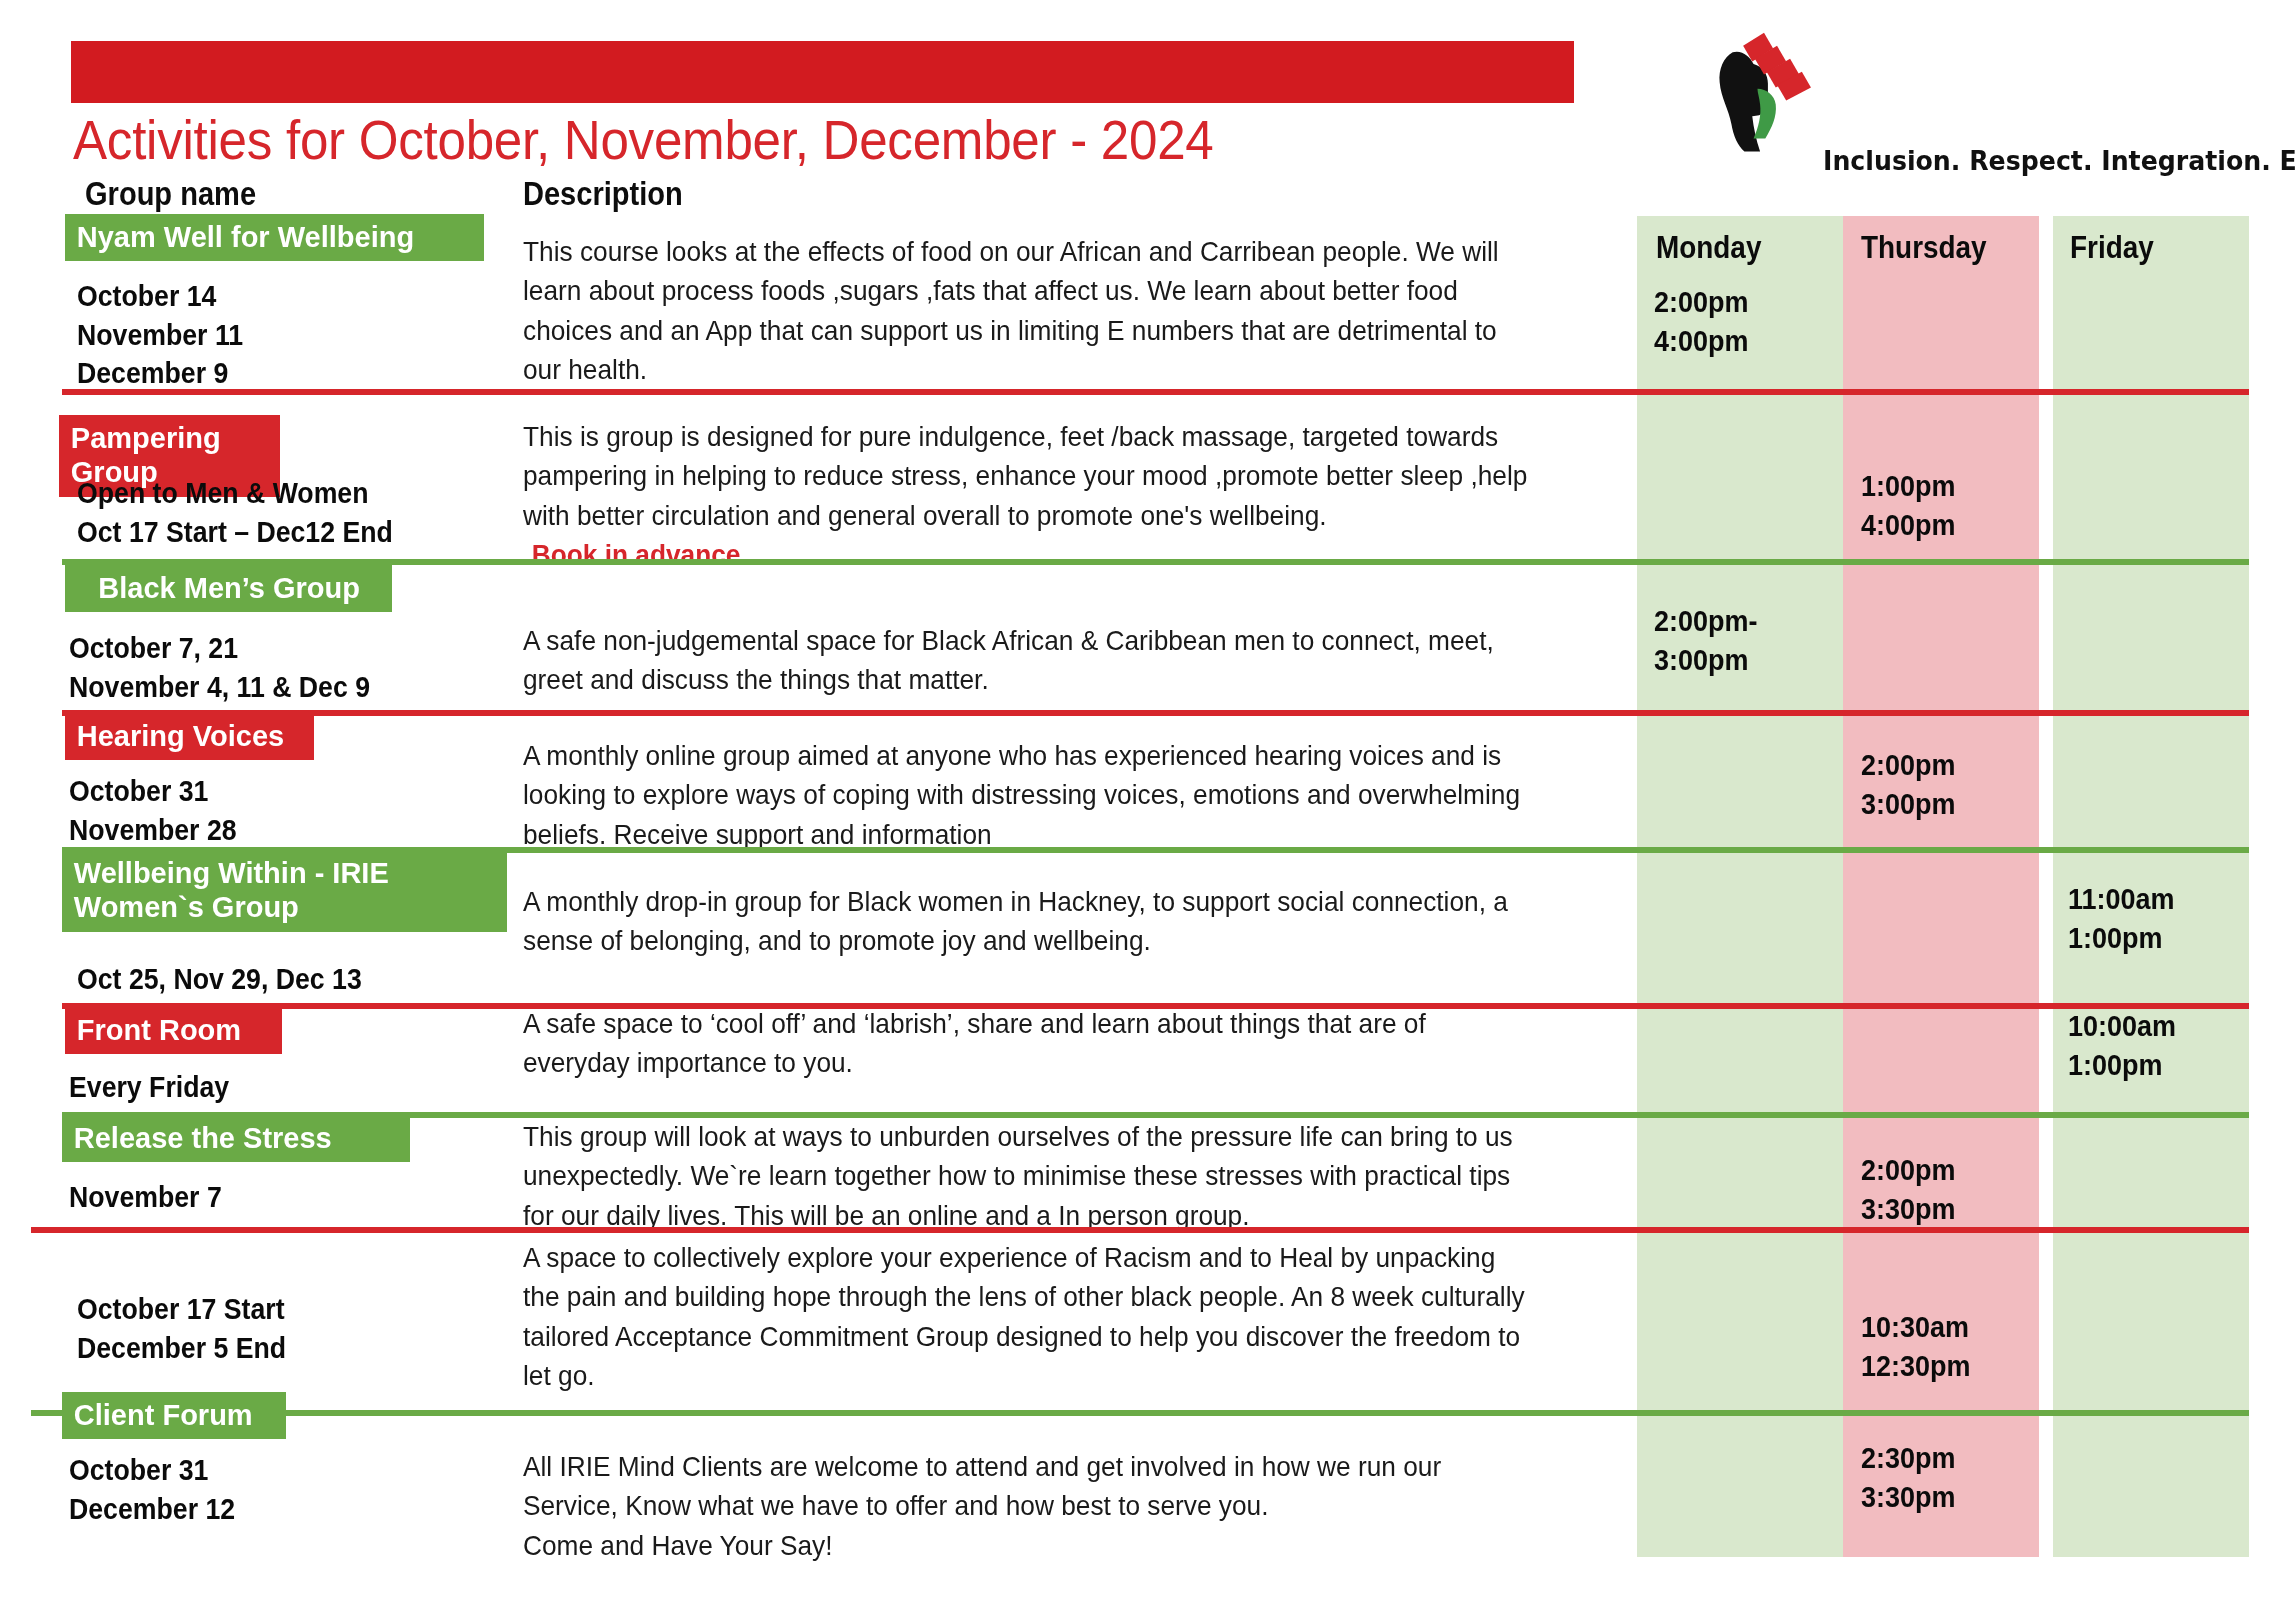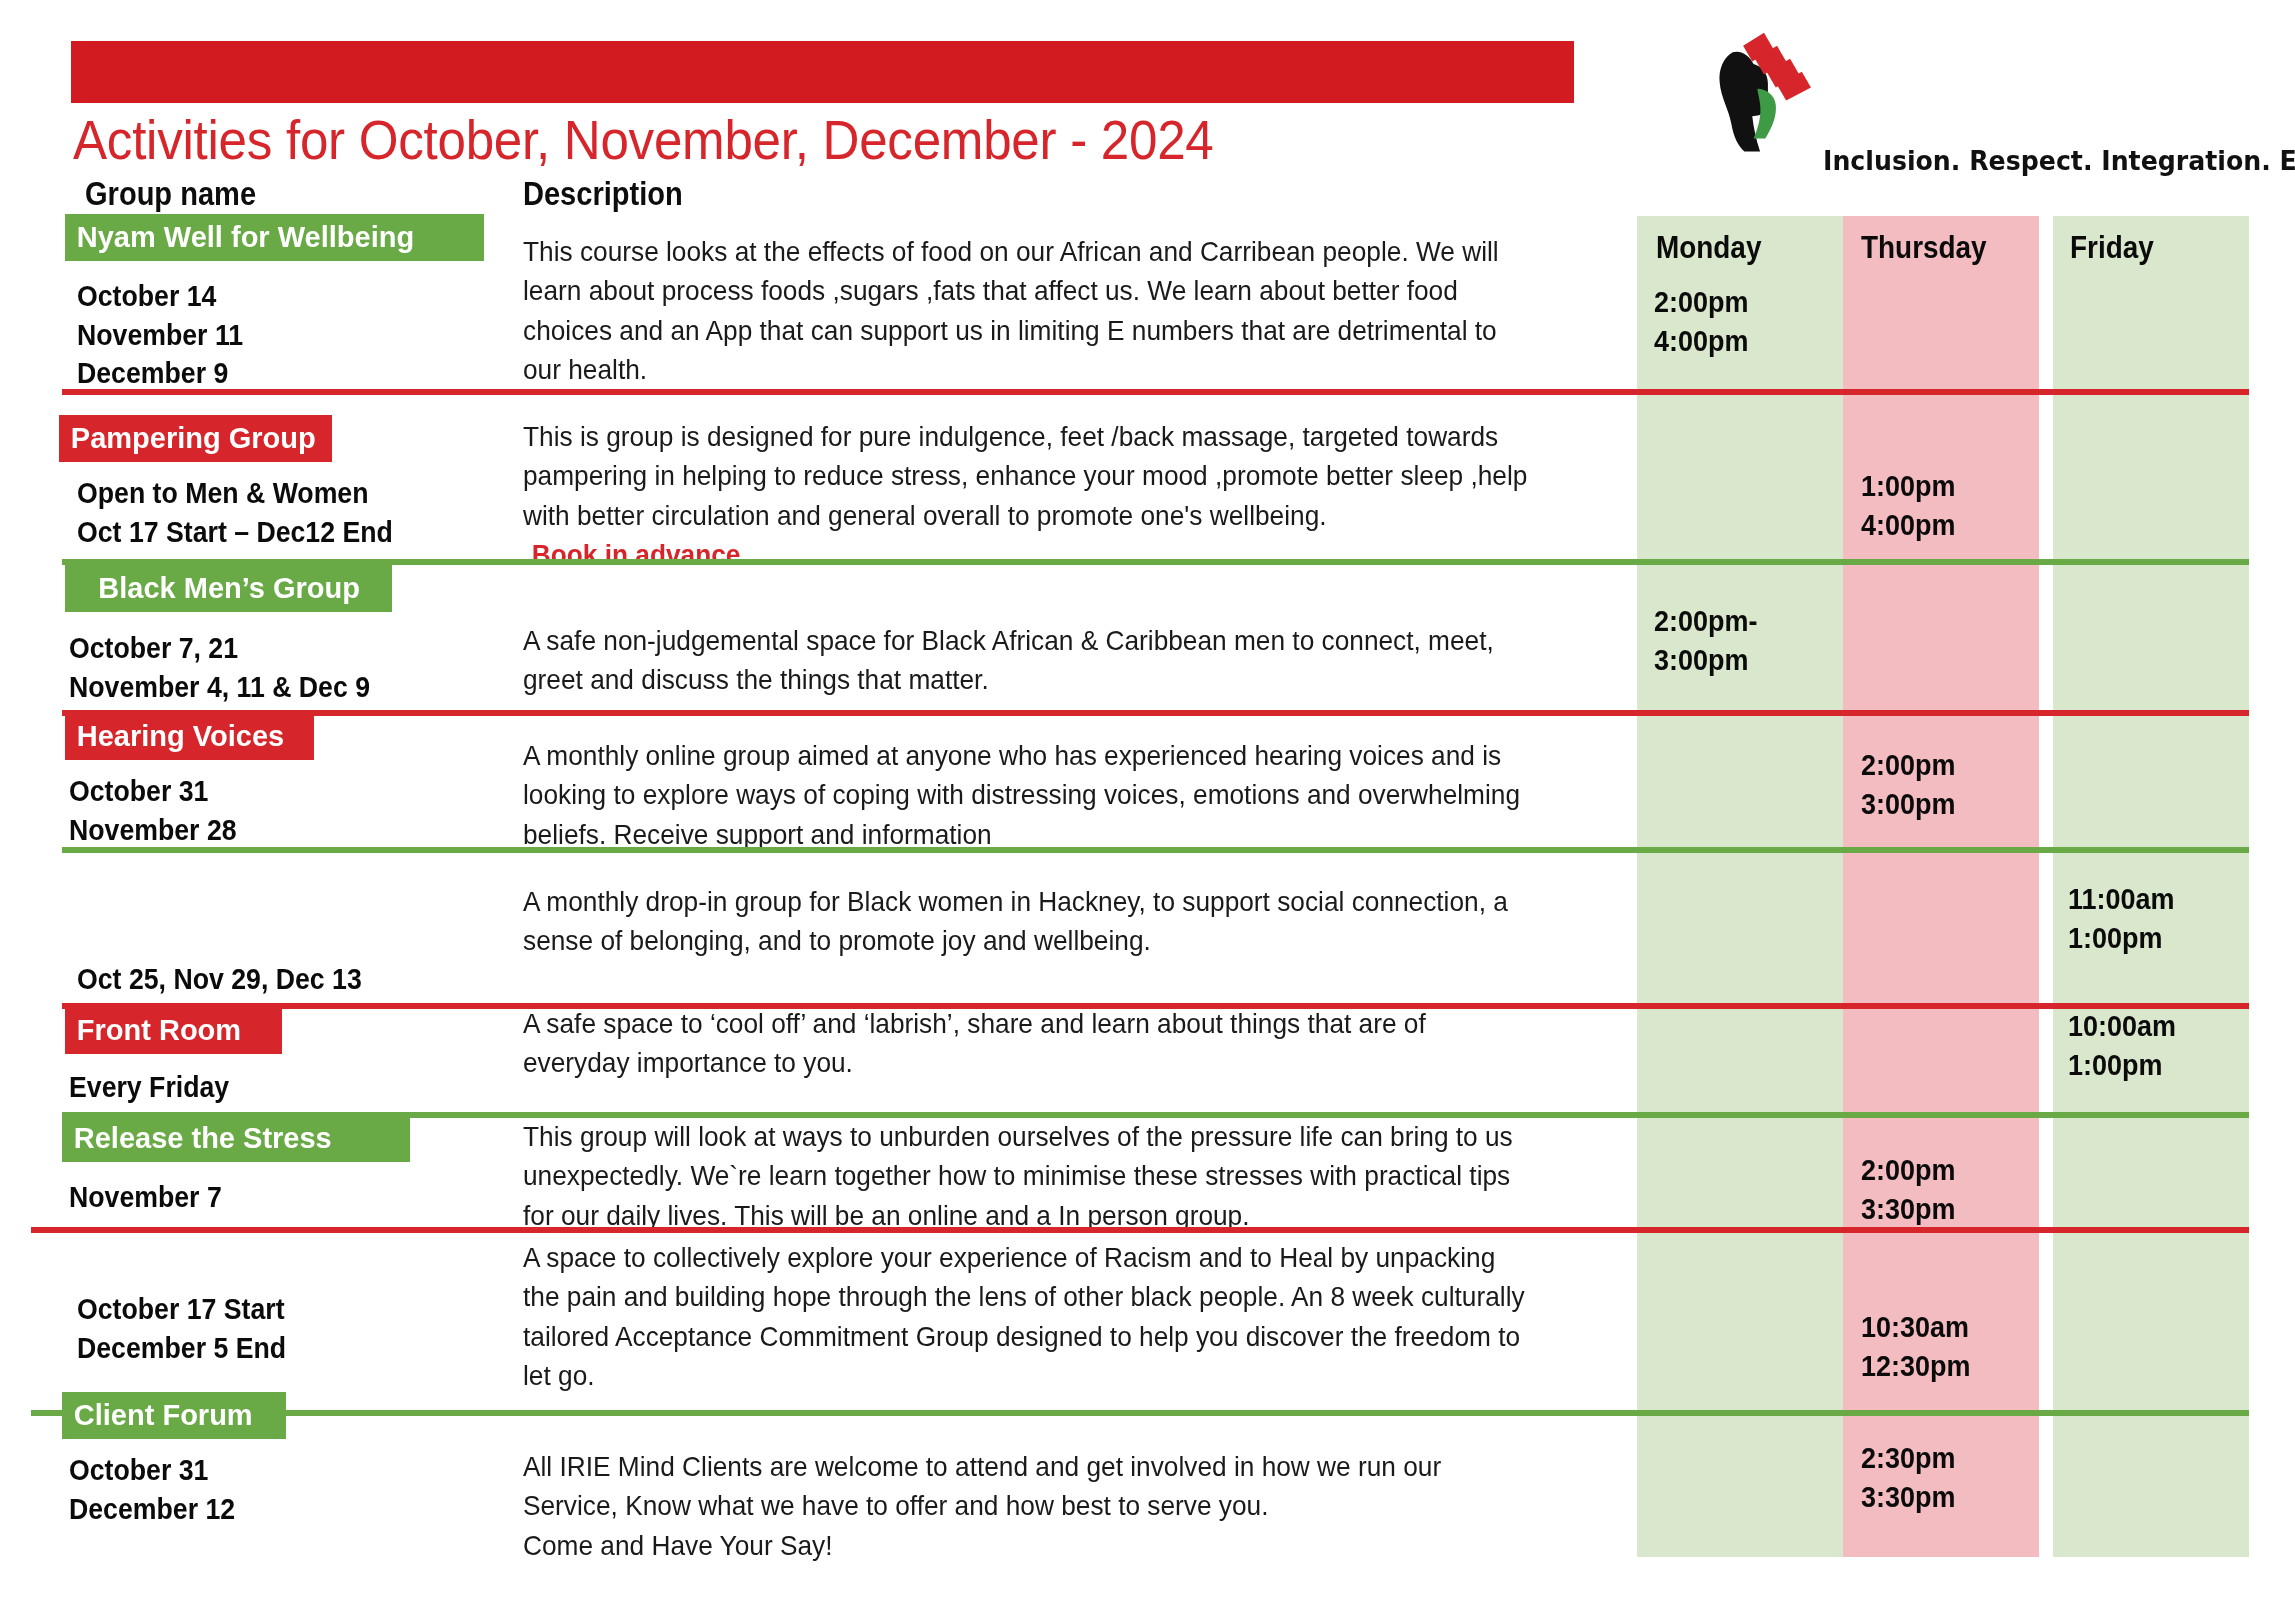--- a/index.html
+++ b/index.html
@@ -210,21 +210,21 @@
   <div class="rowtag green" style="left:65px; top:214px; width:419px;">Nyam Well for Wellbeing</div>
   <div class="rowdates" style="left:77px; top:277px;">October  14
 November  11
 December 9</div>
   <div class="rowdesc" style="left:523px; top:232px; width:1060px;">This course looks at the effects of food on our African and Carribean people. We will learn about process foods ,sugars ,fats that affect us. We learn about better food choices and an App that can support us in limiting E numbers that are detrimental to our health.</div>
   <div class="timecell" style="left:1654px; top:283px;">2:00pm
 4:00pm</div>
 
   <div class="rule red" style="left:62px; top:389px; width:2187px;"></div>
 
-  <div class="rowtag red" style="left:59px; top:415px; width:273px;">Pampering Group</div>
+  <div class="rowtag red" style="left:59px; top:415px; width:221px;">Pampering Group</div>
   <div class="rowdates" style="left:77px; top:474px;">Open to Men &amp; Women
 Oct 17 Start – Dec12 End</div>
   <div class="rowdesc" style="left:523px; top:417px; width:1060px;"><span>This is group is designed for pure indulgence, feet /back massage, targeted towards pampering in helping to reduce stress, enhance your mood ,promote better sleep ,help with better circulation and general overall to promote one's wellbeing.</span><br><span class="note">Book in advance</span></div>
   <div class="timecell" style="left:1861px; top:467px;">1:00pm
 4:00pm</div>
 
   <div class="rule green" style="left:62px; top:559px; width:2187px;"></div>
 
   <div class="rowtag green" style="left:65px; top:565px; width:327px;text-align:center;">Black Men’s Group</div>
   <div class="rowdates" style="left:69px; top:629px;">October 7, 21
@@ -237,20 +237,22 @@
 
   <div class="rowtag red" style="left:65px; top:713px; width:249px;">Hearing Voices</div>
   <div class="rowdates" style="left:69px; top:772px;">October 31
 November 28</div>
   <div class="rowdesc" style="left:523px; top:736px; width:1060px;">A monthly online group aimed at anyone who has experienced hearing voices and is looking to explore ways of coping with distressing voices, emotions and overwhelming beliefs. Receive support and information</div>
   <div class="timecell" style="left:1861px; top:746px;">2:00pm
 3:00pm</div>
 
   <div class="rule green" style="left:62px; top:847px; width:2187px;"></div>
 
+  <div class="rowtag green" style="left:62px; top:850px; width:445px;">Wellbeing Within - IRIE
+Women`s Group</div>
   <div class="rowdates" style="left:77px; top:960px;">Oct 25, Nov 29, Dec 13</div>
   <div class="rowdesc" style="left:523px; top:882px; width:1060px;">A monthly drop-in group for Black women in Hackney, to support social connection, a sense of belonging, and to promote joy and wellbeing.</div>
   <div class="timecell" style="left:2068px; top:880px;">11:00am
 1:00pm</div>
 
   <div class="rule red" style="left:62px; top:1003px; width:2187px;"></div>
 
   <div class="rowtag red" style="left:65px; top:1007px; width:217px;">Front Room</div>
   <div class="rowdates" style="left:69px; top:1068px;">Every Friday</div>
   <div class="rowdesc" style="left:523px; top:1004px; width:1060px;">A safe space to ‘cool off’ and ‘labrish’, share and learn about things that are of everyday importance to you.</div>

